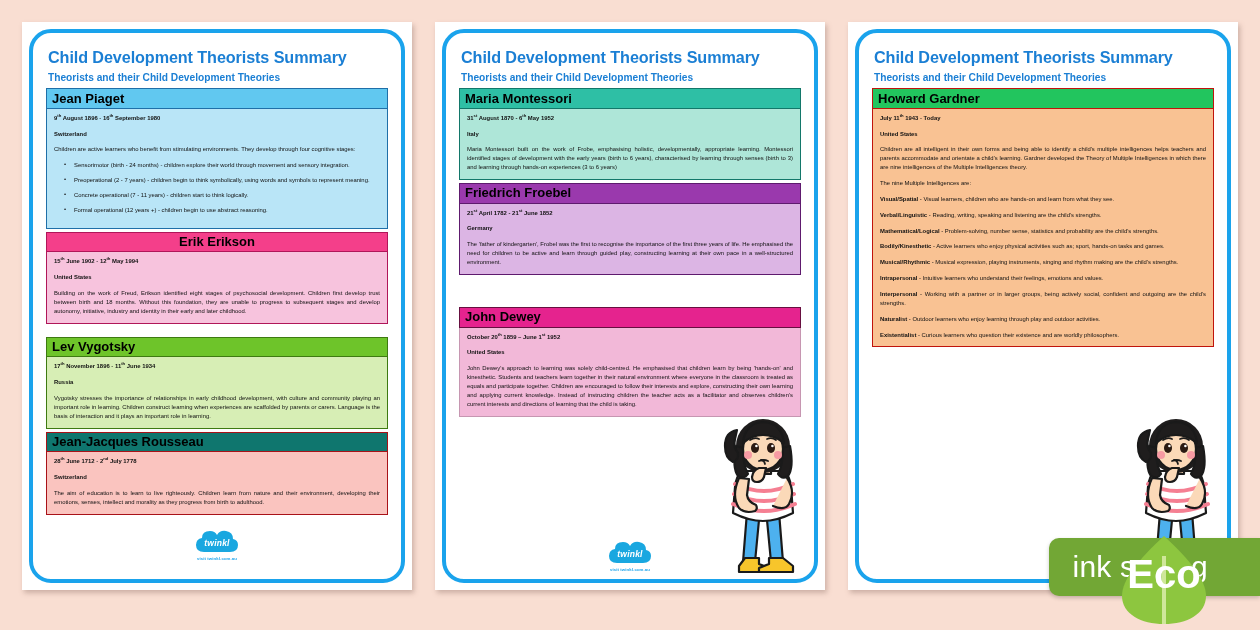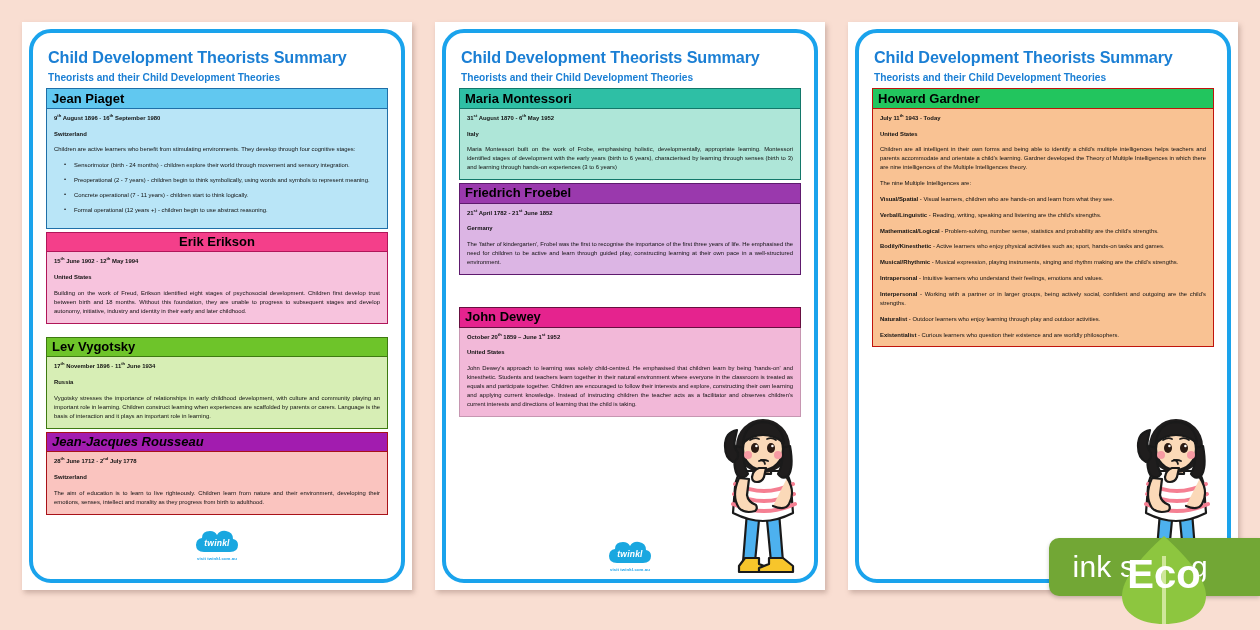--- a/index.html
+++ b/index.html
@@ -158,21 +158,21 @@
     </div>
         <div class="sec">
       <div class="sec-head" style="background:#6ec42a;border-color:#3e7a11;margin-top:13px;">Lev Vygotsky</div>
       <div class="sec-body" style="background:#d7eeb5;border-color:#3e7a11;">
             <p class="meta">17<sup>th</sup> November 1896 - 11<sup>th</sup> June 1934</p>
             <p class="meta">Russia</p>
             <p>Vygotsky stresses the importance of relationships in early childhood development, with culture and community playing an important role in learning. Children construct learning when experiences are scaffolded by parents or carers. Language is the basis of interaction and it plays an important role in learning.</p>
           </div>
     </div>
         <div class="sec">
-      <div class="sec-head" style="background:#a21caf;border-color:#a81218;font-style:italic;">Jean-Jacques Rousseau</div>
+      <div class="sec-head" style="background:#0f766e;border-color:#a81218;">Jean-Jacques Rousseau</div>
       <div class="sec-body" style="background:#fac4bf;border-color:#a81218;">
             <p class="meta">28<sup>th</sup> June 1712 - 2<sup>nd</sup> July 1778</p>
             <p class="meta">Switzerland</p>
             <p>The aim of education is to learn to live righteously. Children learn from nature and their environment, developing their emotions, senses, intellect and morality as they progress from birth to adulthood.</p>
           </div>
     </div>
         <div class="logo">
       <div class="cloud">
             <svg viewBox="0 0 46 25" xmlns="http://www.w3.org/2000/svg">
     <path d="M10 22 q-8 0 -8 -7 q0 -6 6 -7 q0 -7 8 -7 q5 0 7 4 q3 -5 9 -4 q7 1 7 8 q5 1 5 6 q0 7 -8 7 z" fill="#19a7e0"></path>

